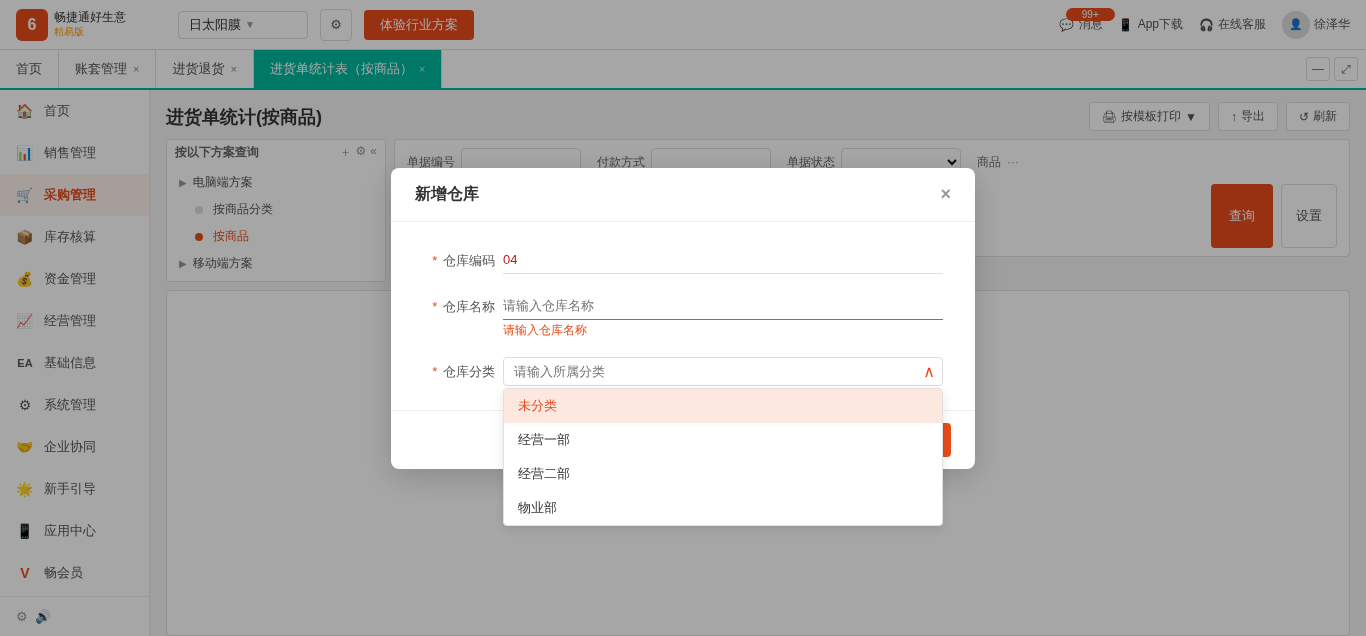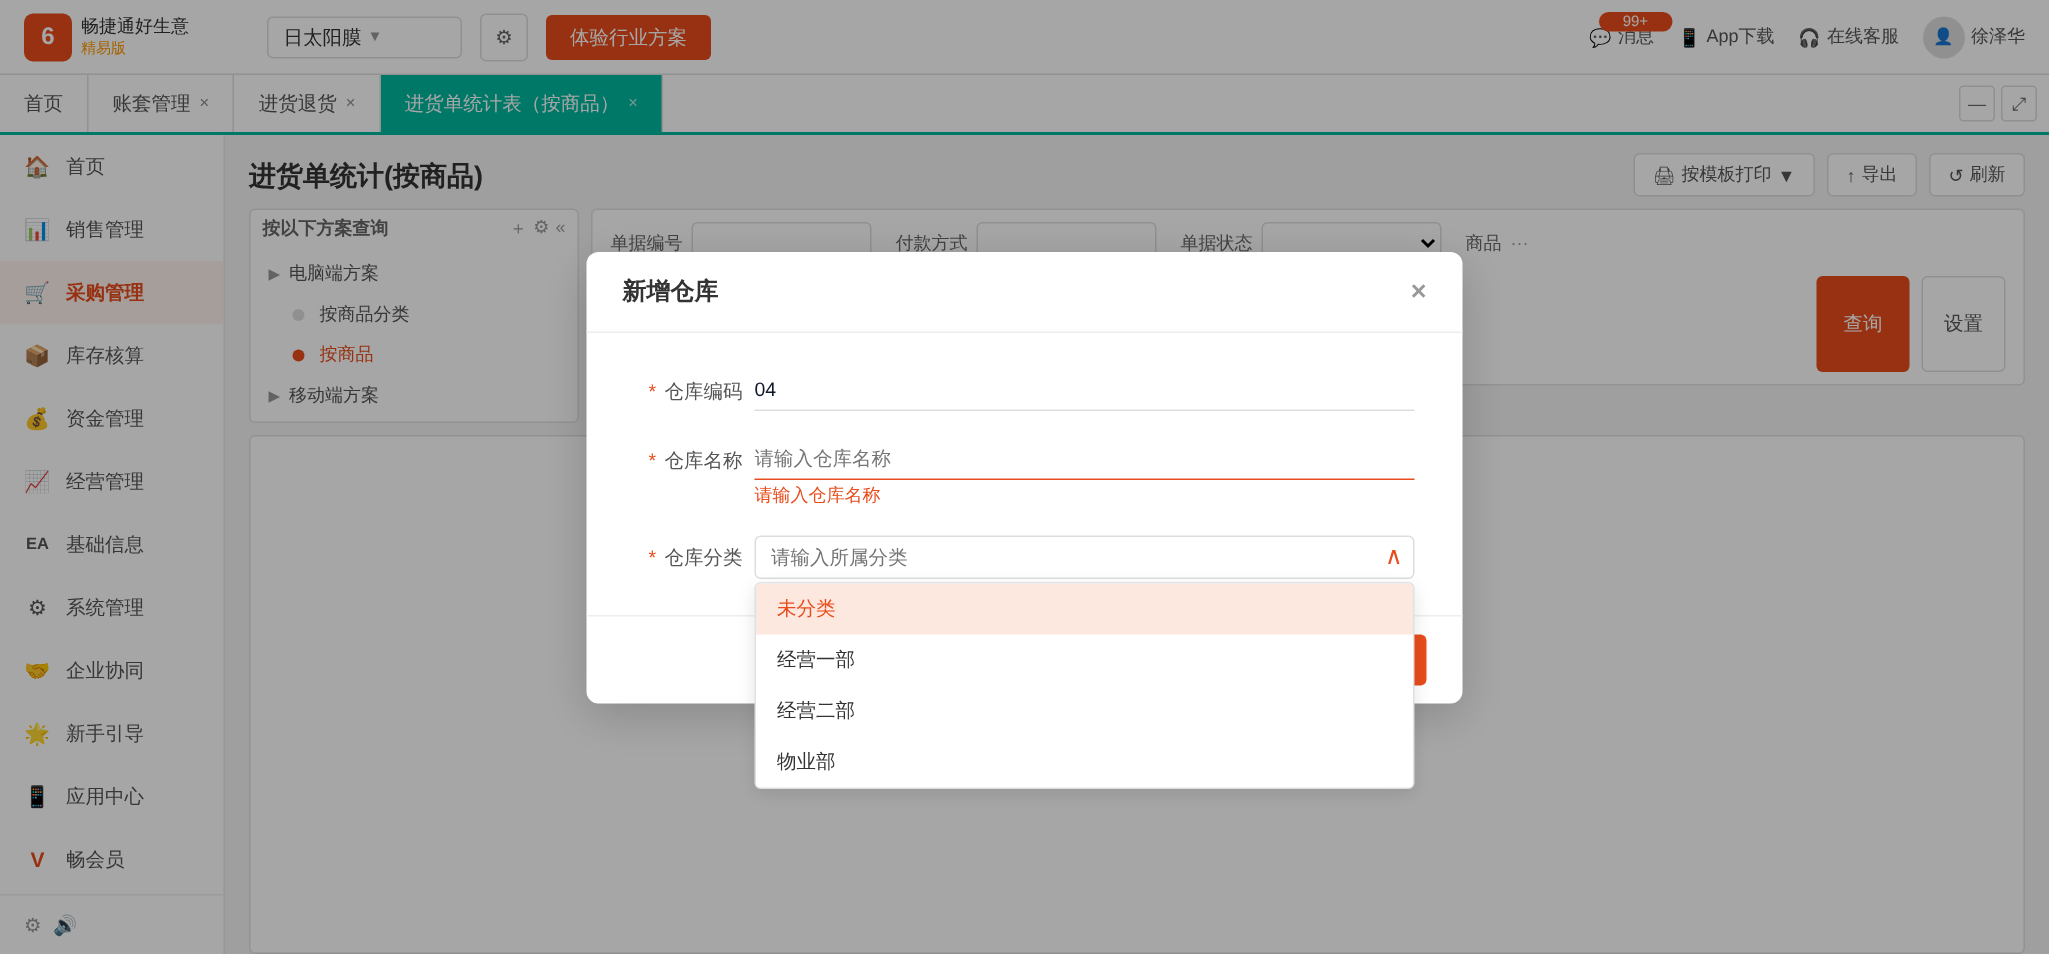--- a/index.html
+++ b/index.html
@@ -158,21 +158,21 @@
       display: flex; align-items: flex-start; margin-bottom: 18px; position: relative;
     }
     .form-label {
       width: 80px; min-width: 80px; color: #555; font-size: 13px;
       padding-top: 6px; text-align: right; padding-right: 8px;
     }
     .required-star { color: #e84c1c; margin-right: 2px; }
     .form-control-wrapper { flex: 1; position: relative; }
     .form-input {
       width: 100%; border: none; border-bottom: 1px solid #ddd;
-      padding: 6px 0; font-size: 13px; outline: none; color: #0f172a;
+      padding: 6px 0; font-size: 13px; outline: none; color: #b91c1c;
     }
     .form-input.error-border { border-bottom: 1px solid #e84c1c; }
     .error-text { color: #e84c1c; font-size: 12px; margin-top: 2px; }
 
     .select-wrapper { position: relative; }
     .select-input {
       width: 100%; border: 1px solid #ddd; border-radius: 4px;
       padding: 6px 32px 6px 10px; font-size: 13px; outline: none; background: #fff; cursor: pointer;
     }
     .select-arrow {

